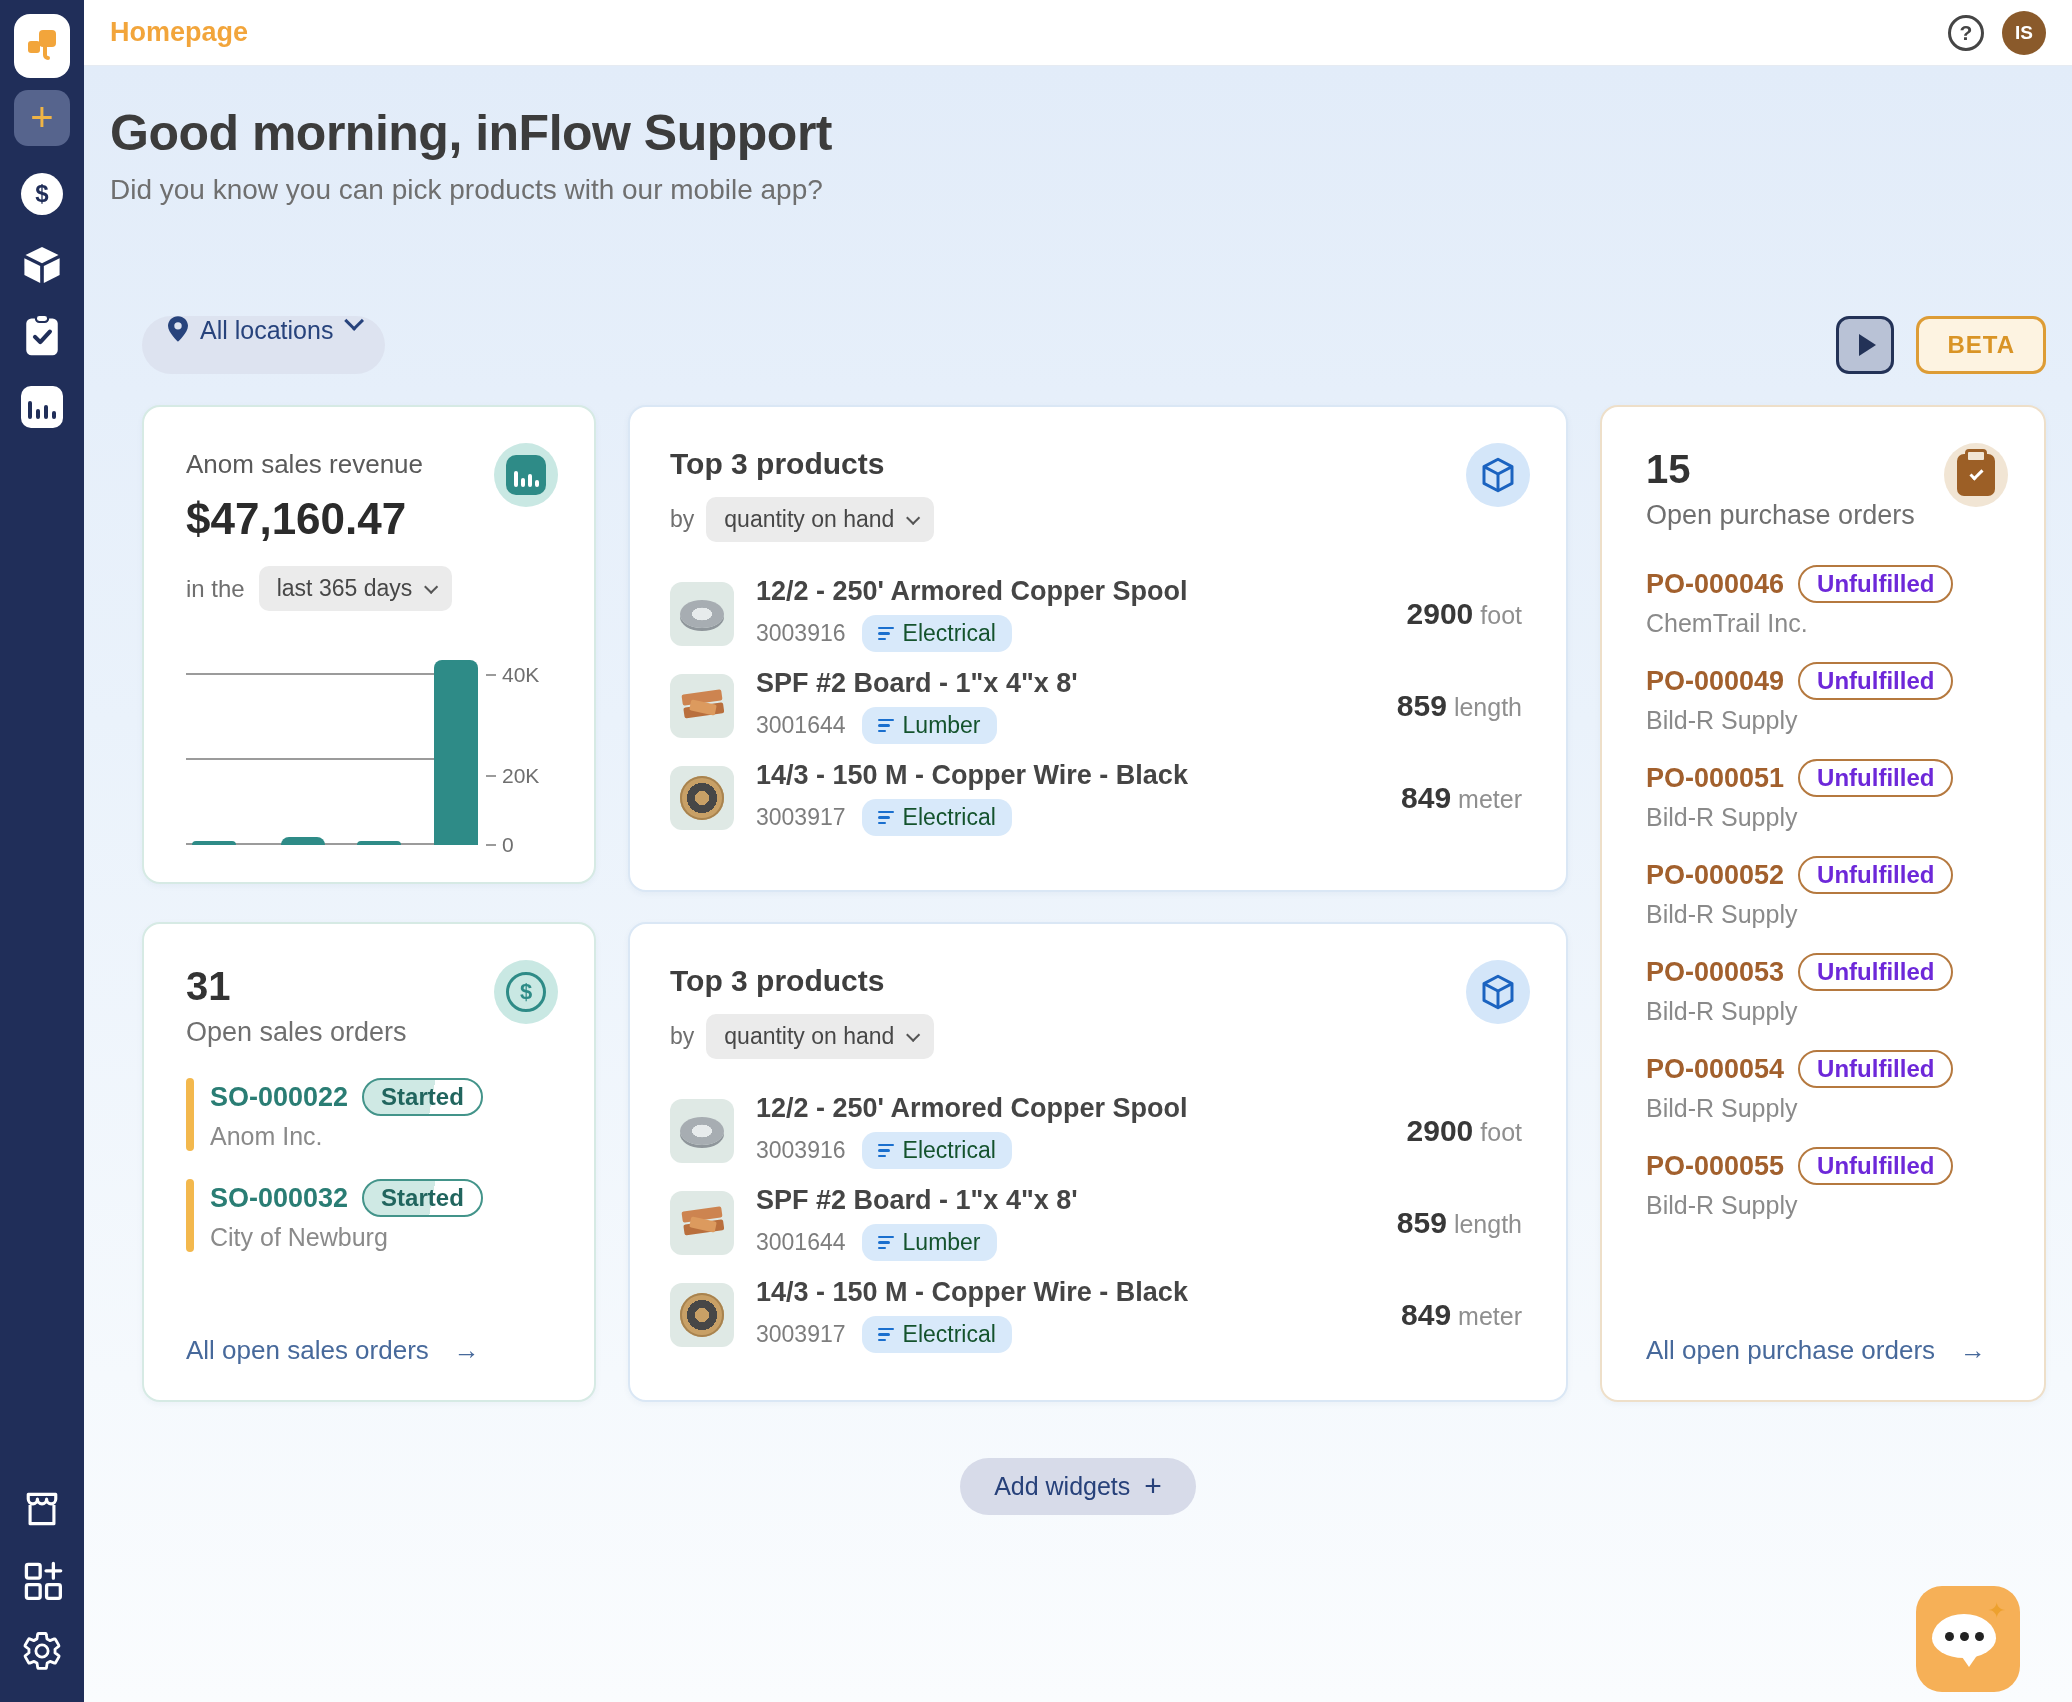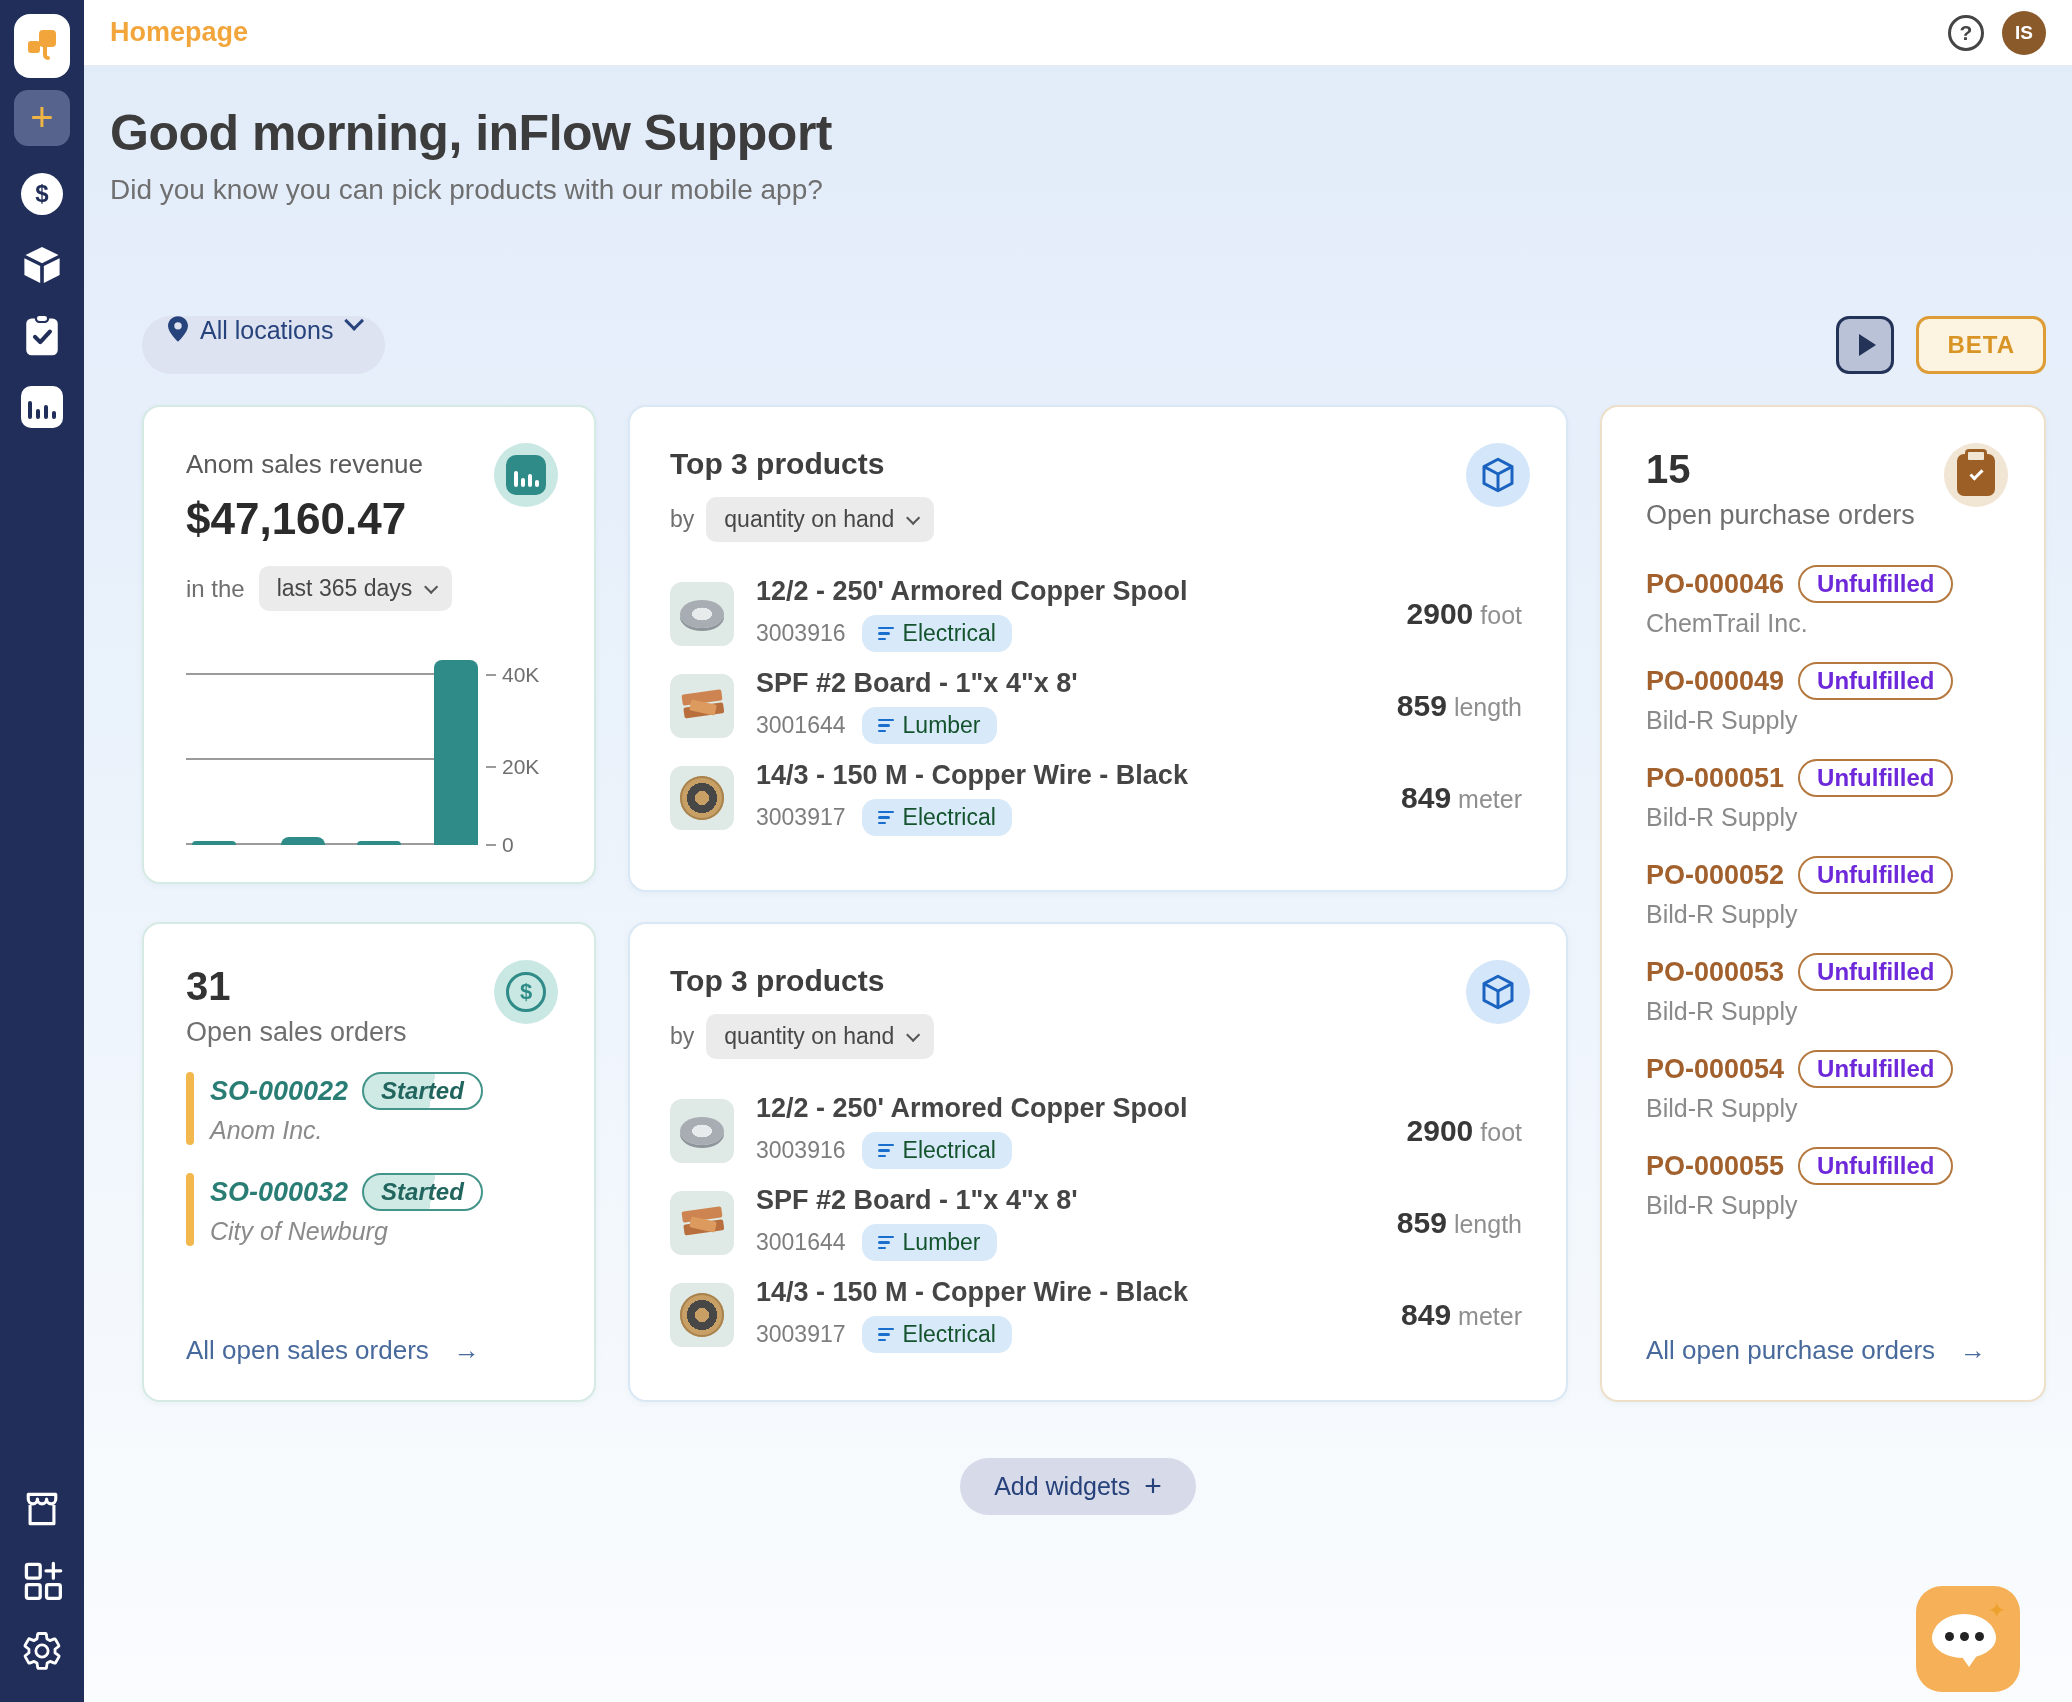--- a/index.html
+++ b/index.html
@@ -102,21 +102,21 @@
   .po-row { display:flex; flex-direction:column; gap:6px; }
   .po-head { display:flex; align-items:center; gap:14px; }
   .po-num { font-size:27px; font-weight:700; color:#A2602D; cursor:pointer; }
   .badge-unf { border:2.5px solid #B5793F; border-radius:999px; padding:3px 17px; font-size:24px; font-weight:700; color:#6d28d9; background:#fff; }
   .po-vendor { font-size:25px; color:#8A8A8A; }
   .card-link { margin-top:auto; display:flex; align-items:center; gap:25px; font-size:26px; color:#47699B; cursor:pointer; }
   .arrow { font-size:26px; color:#47699B; }
 
   
   .card.so { padding:40px 36px 34px 42px; }
-  .so-list { margin-top:24px; display:flex; flex-direction:column; gap:28px;font-style:italic; }
+  .so-list { margin-top:30px; display:flex; flex-direction:column; gap:28px; }
   .so-row { display:flex; gap:16px; }
   .so-bar { width:8px; border-radius:4px; background:#F3B84D; flex:none; }
   .so-content { display:flex; flex-direction:column; gap:6px; }
   .so-head { display:flex; align-items:center; gap:14px; }
   .so-num { font-size:27px; font-weight:700; color:#2A7D74; cursor:pointer; }
   .badge-started { border:2.5px solid #43948A; border-radius:999px; padding:3px 17px; font-size:24px; font-weight:700; color:#21655E; background:linear-gradient(100deg,#CFE9E4 58%,#ffffff 58%); }
   .so-cust { font-size:25px; color:#8A8A8A; }
 
   
   .addw-row { display:flex; justify-content:center; margin-top:56px; }
@@ -243,21 +243,21 @@
             <span class="chev"></span>
           </span>
         </div>
         <div class="chart">
             <div class="gridline" style="bottom: 18px;"></div>
             <div class="ylabel" style="bottom: 18px;">
               <span class="dash"></span>
               <span>0</span>
             </div>
             <div class="gridline" style="bottom: 103px;"></div>
-            <div class="ylabel" style="bottom: 96px;">
+            <div class="ylabel" style="bottom: 87px;">
               <span class="dash"></span>
               <span>20K</span>
             </div>
             <div class="gridline" style="bottom: 188px;"></div>
             <div class="ylabel" style="bottom: 188px;">
               <span class="dash"></span>
               <span>40K</span>
             </div>
             <div class="bar" style="left: 6px; bottom: 18px; height: 4px; background: rgb(46, 139, 135);"></div>
             <div class="bar" style="left: 95px; bottom: 18px; height: 8px; background: rgb(46, 139, 135);"></div>

